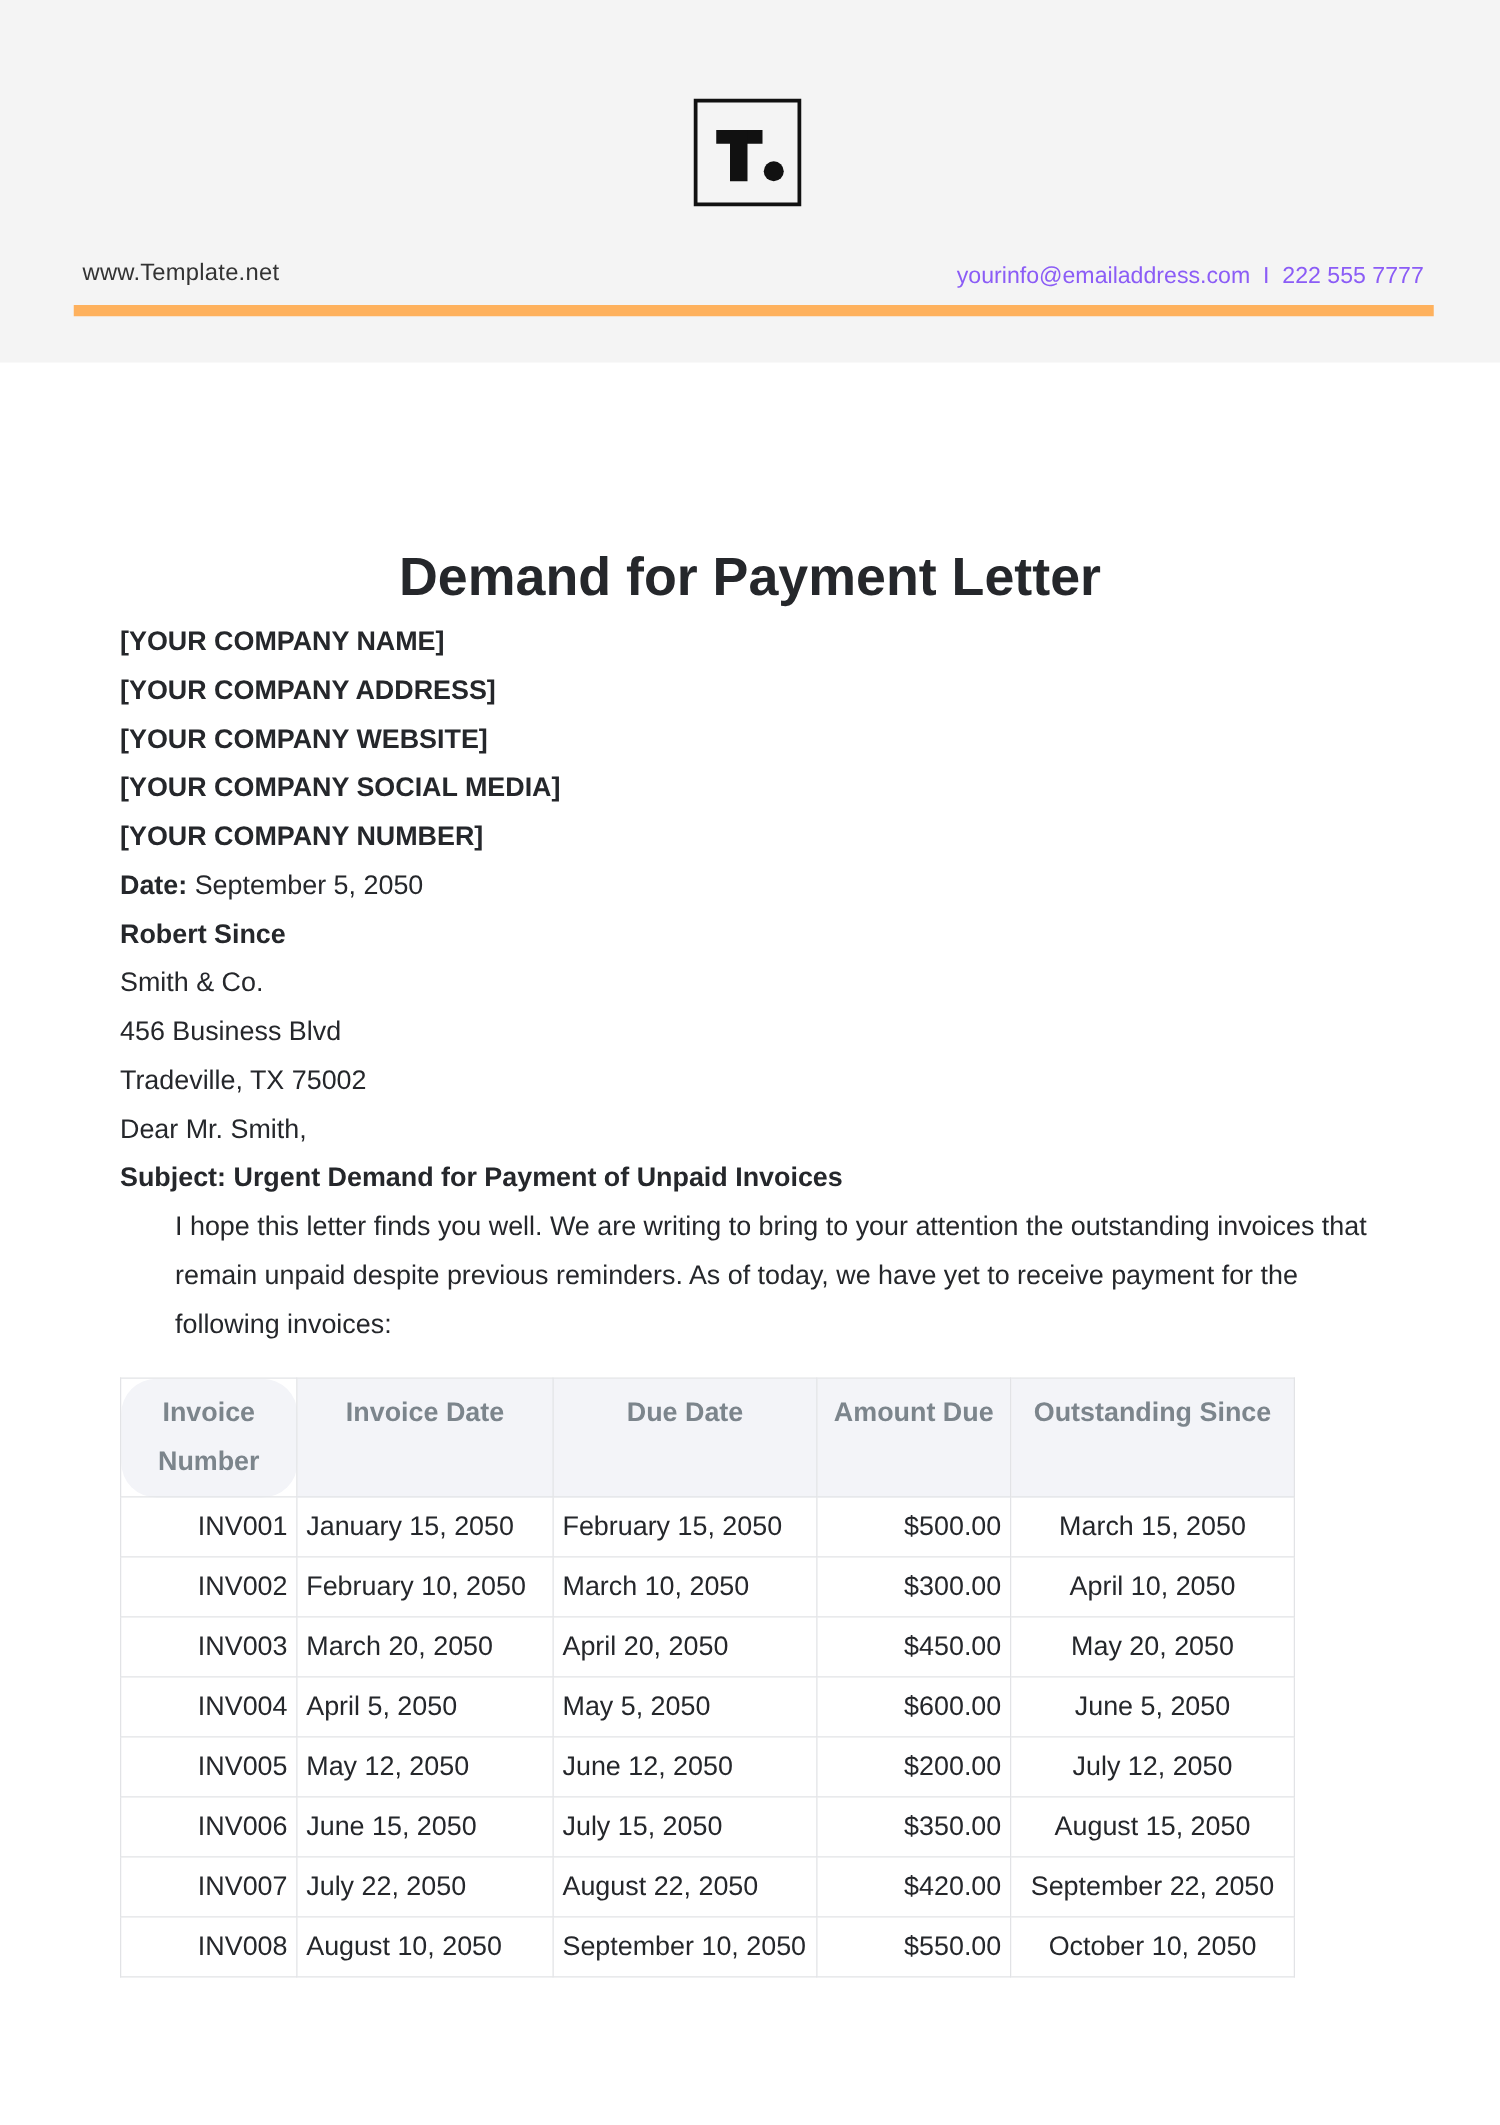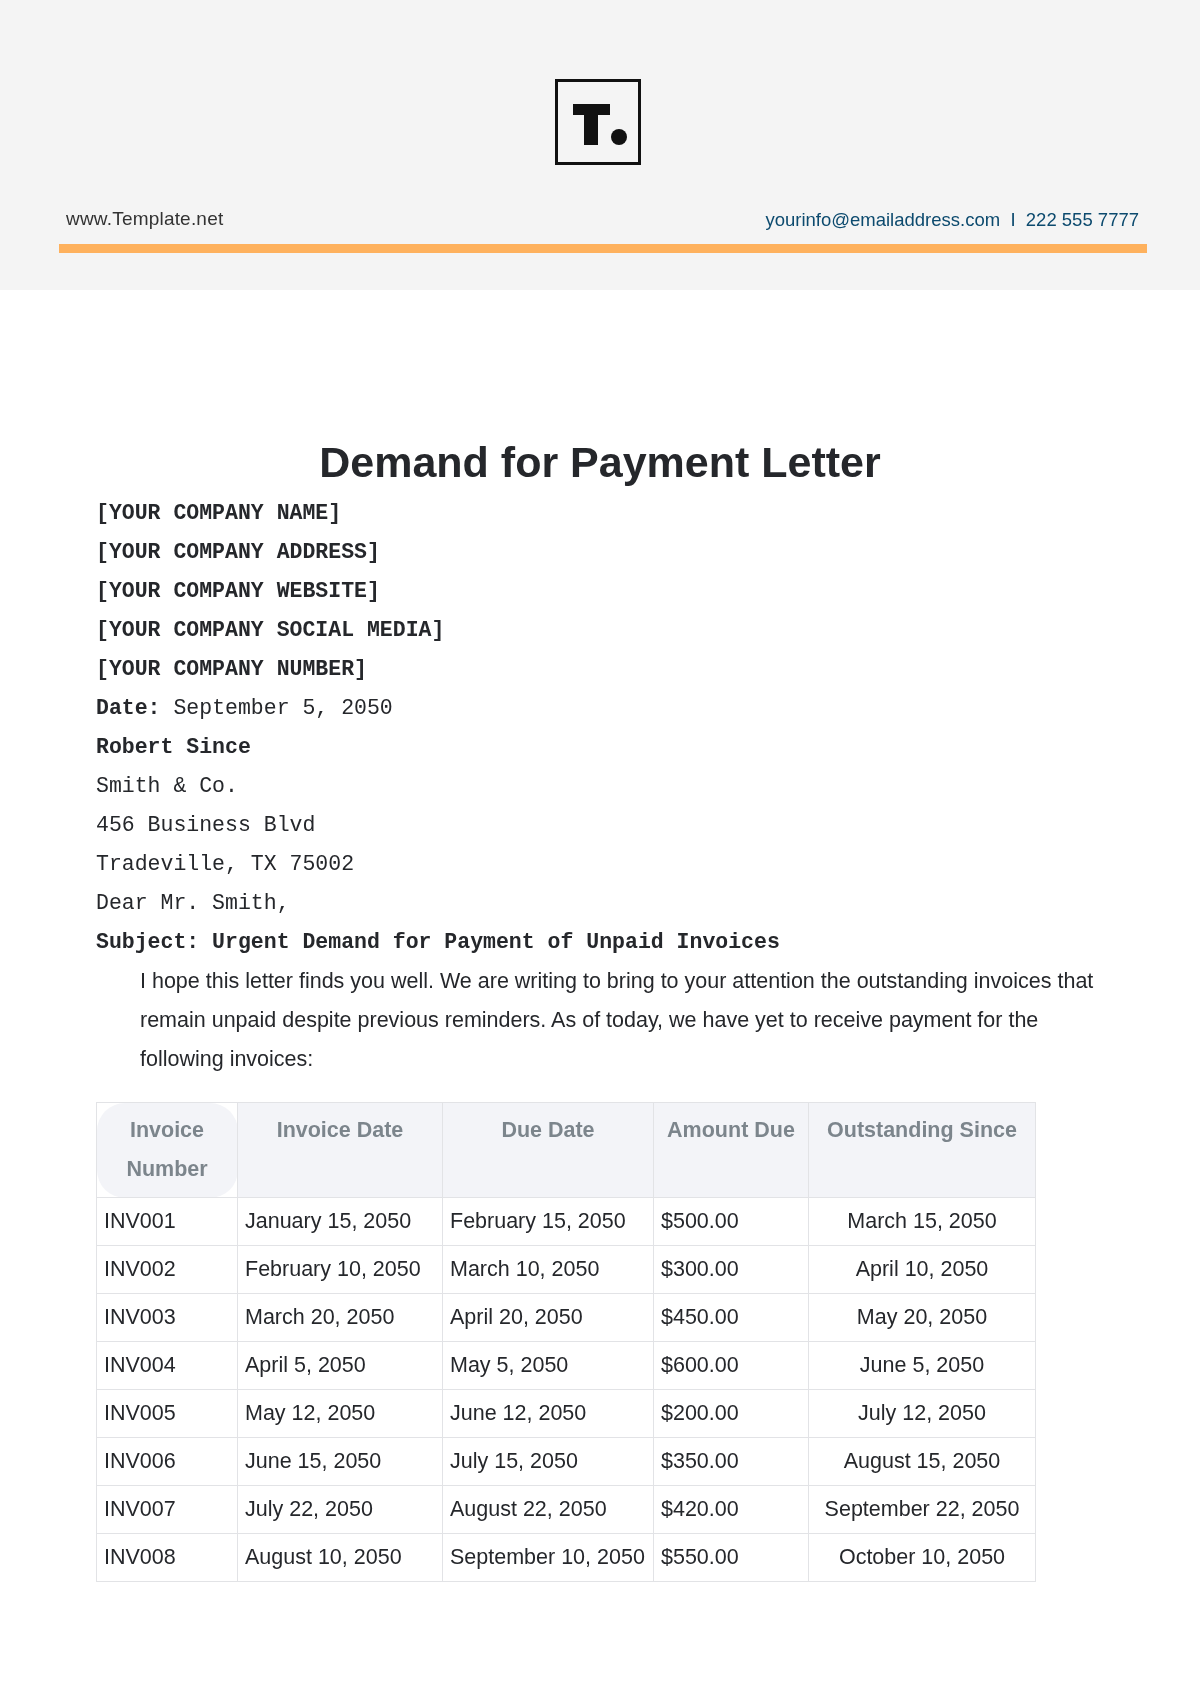--- a/index.html
+++ b/index.html
@@ -18,52 +18,52 @@
     border: 3px solid #111; box-sizing: border-box;
   }
   .logo .t-bar { position: absolute; left: 15px; top: 22px; width: 37px; height: 11px; background: #111; }
   .logo .t-stem { position: absolute; left: 26px; top: 22px; width: 14px; height: 41px; background: #111; }
   .logo .dot { position: absolute; left: 53px; top: 47px; width: 16px; height: 16px; border-radius: 50%; background: #111; }
   .site-url {
     position: absolute; left: 66px; top: 208px; font-size: 19px; color: #333;
     letter-spacing: 0.2px;
   }
   .contact {
-    position: absolute; right: 61px; top: 209px; font-size: 18.5px; color: #0c4a6e;
+    position: absolute; right: 61px; top: 209px; font-size: 18.5px; color: #8b5cf6;
     white-space: pre;
   }
   .accent-bar {
     position: absolute; left: 59px; top: 244px; width: 1088px; height: 9px;
     background: #feb15d;
   }
   .title {
     position: absolute; left: 0; top: 438px; width: 1200px; text-align: center;
     font-size: 43px; font-weight: bold; color: #25272b;
   }
   .body-block {
     position: absolute; left: 96px; top: 494px; width: 1020px;
     font-size: 21.5px; line-height: 39px;
   }
-  .line { white-space: nowrap; font-family: Liberation Mono, monospace; }
+  .line { white-space: nowrap; }
   .bold { font-weight: bold; }
   .para { white-space: normal; line-height: 39px; margin-left: 44px; }
   table.invoices {
     position: absolute; left: 96px; top: 1102px;
     border-collapse: collapse; font-size: 21.5px;
   }
   table.invoices th {
     background: #f3f4f8; color: #7c858c; font-weight: bold;
     vertical-align: top; padding: 8px 6px; line-height: 39px;
     border: 1.5px solid #e2e3e6;
   }
   table.invoices td {
     border: 1.5px solid #e2e3e6; vertical-align: top;
     padding: 4px 7px; line-height: 39px; color: #25272b;
   }
-  td.center { text-align: left; }
+  td.center { text-align: right; }
   th.c1, td.c1 { width: 126px; border-radius: 28px; }
   th.c2, td.c2 { width: 190px; }
   th.c3, td.c3 { width: 196px; }
   th.c4, td.c4 { width: 140px; }
   th.c5, td.c5 { width: 212px; text-align: center; }
 </style>
 </head>
 <body>
 
 <div class="header">

